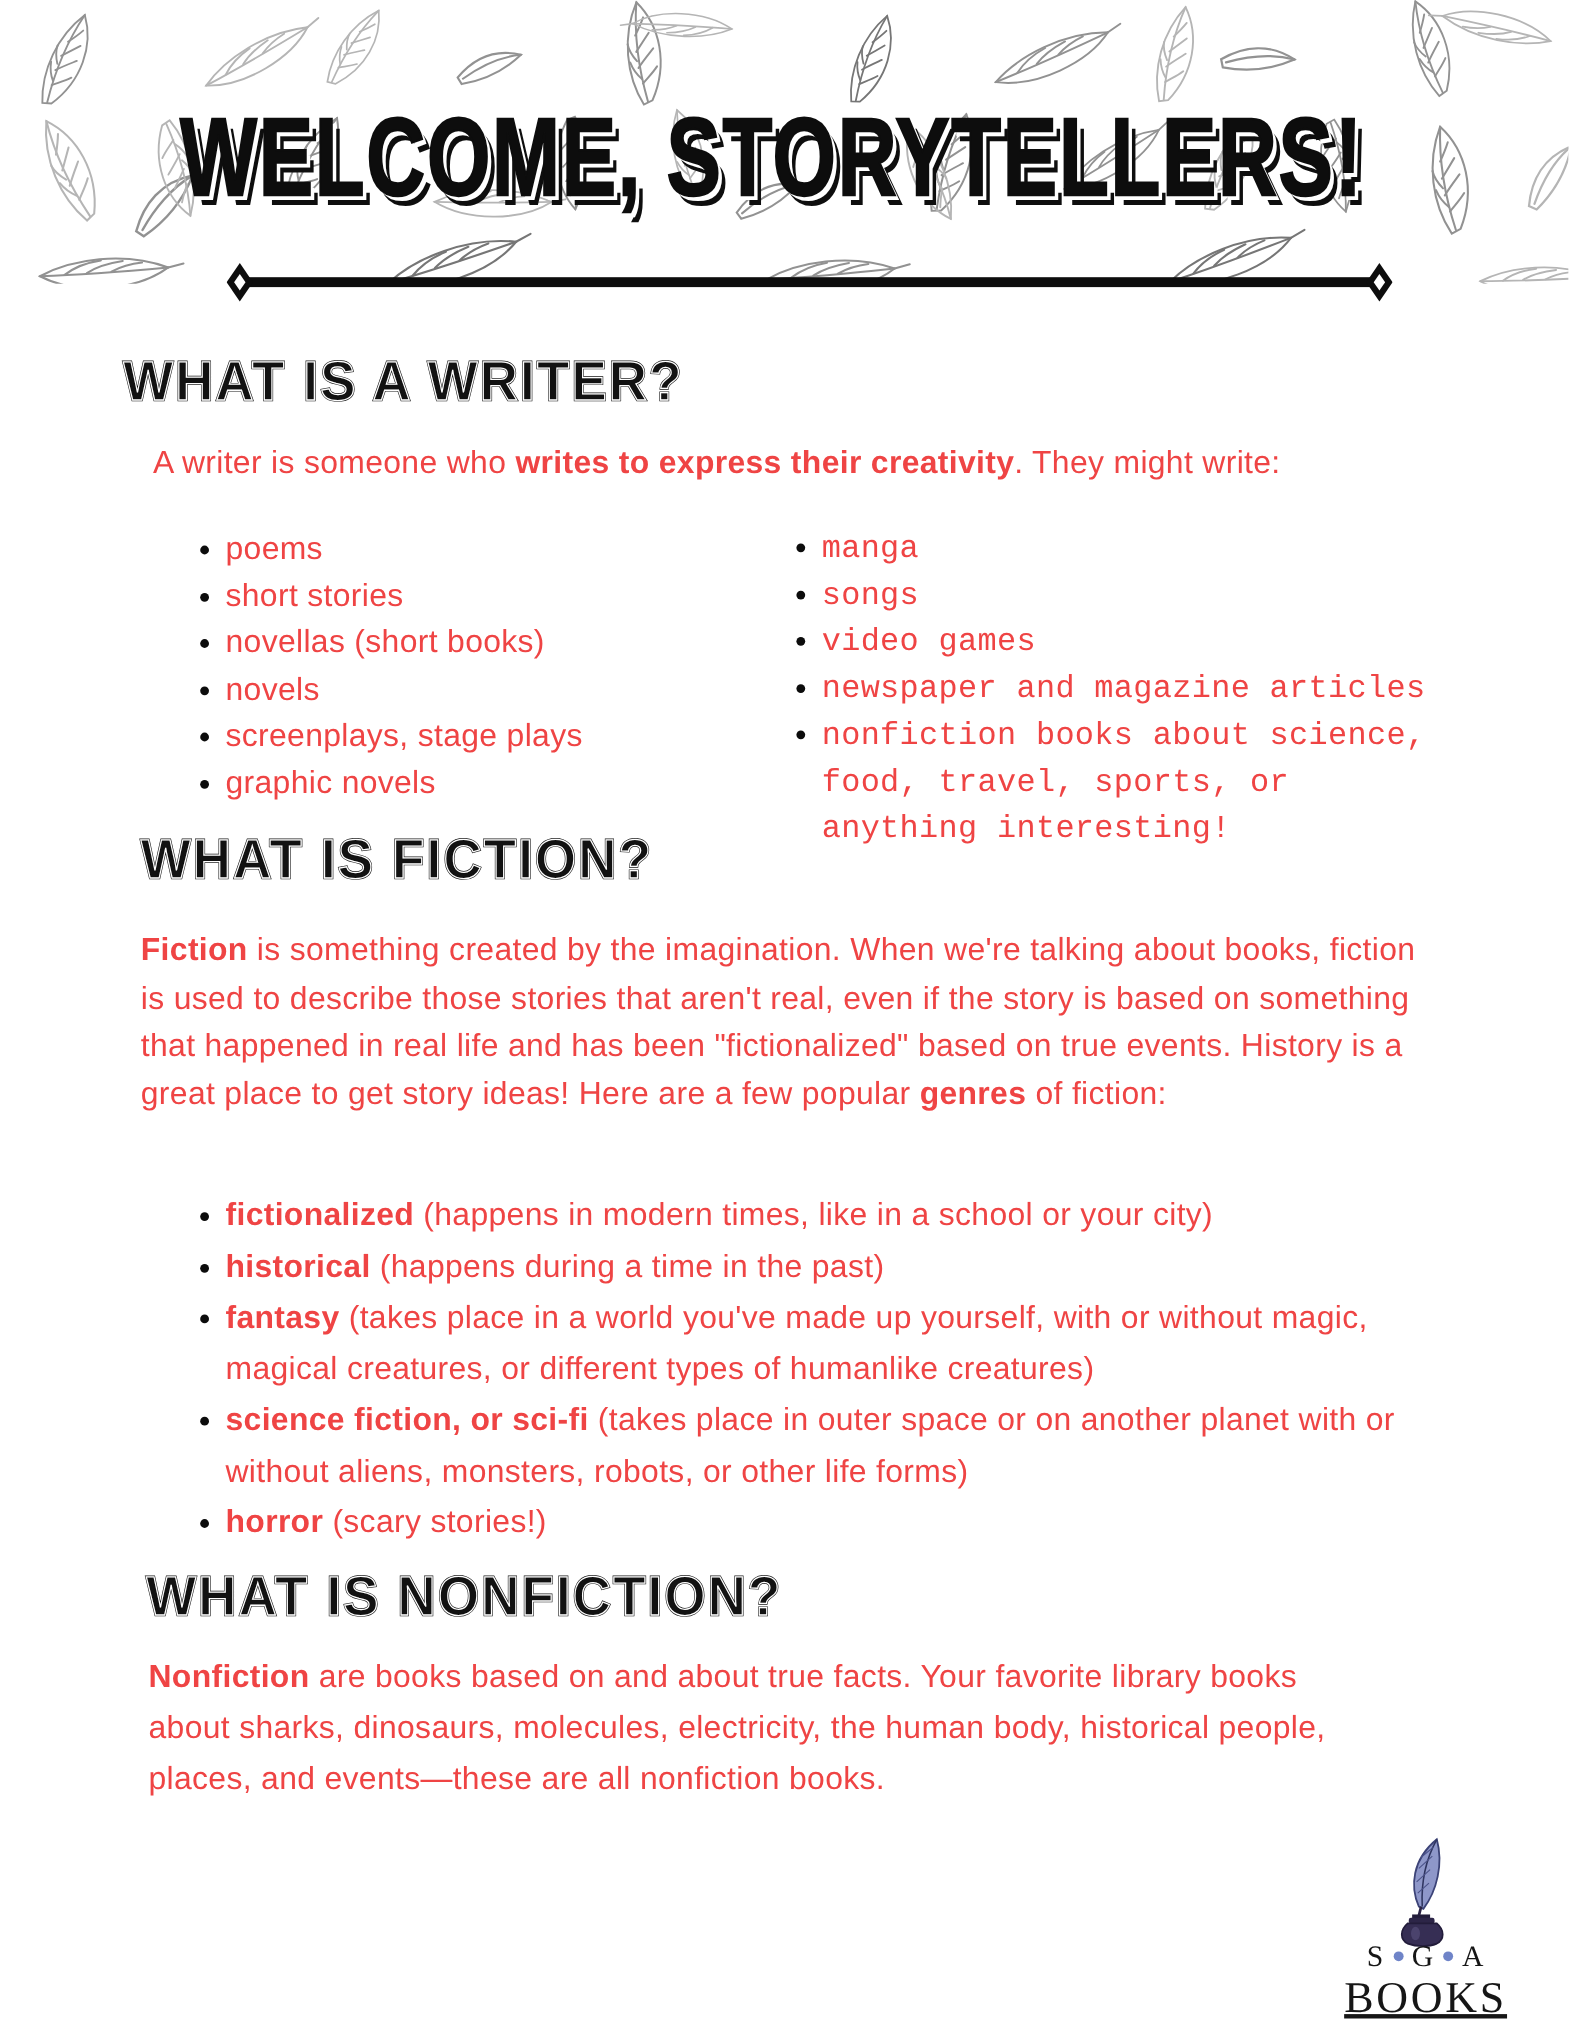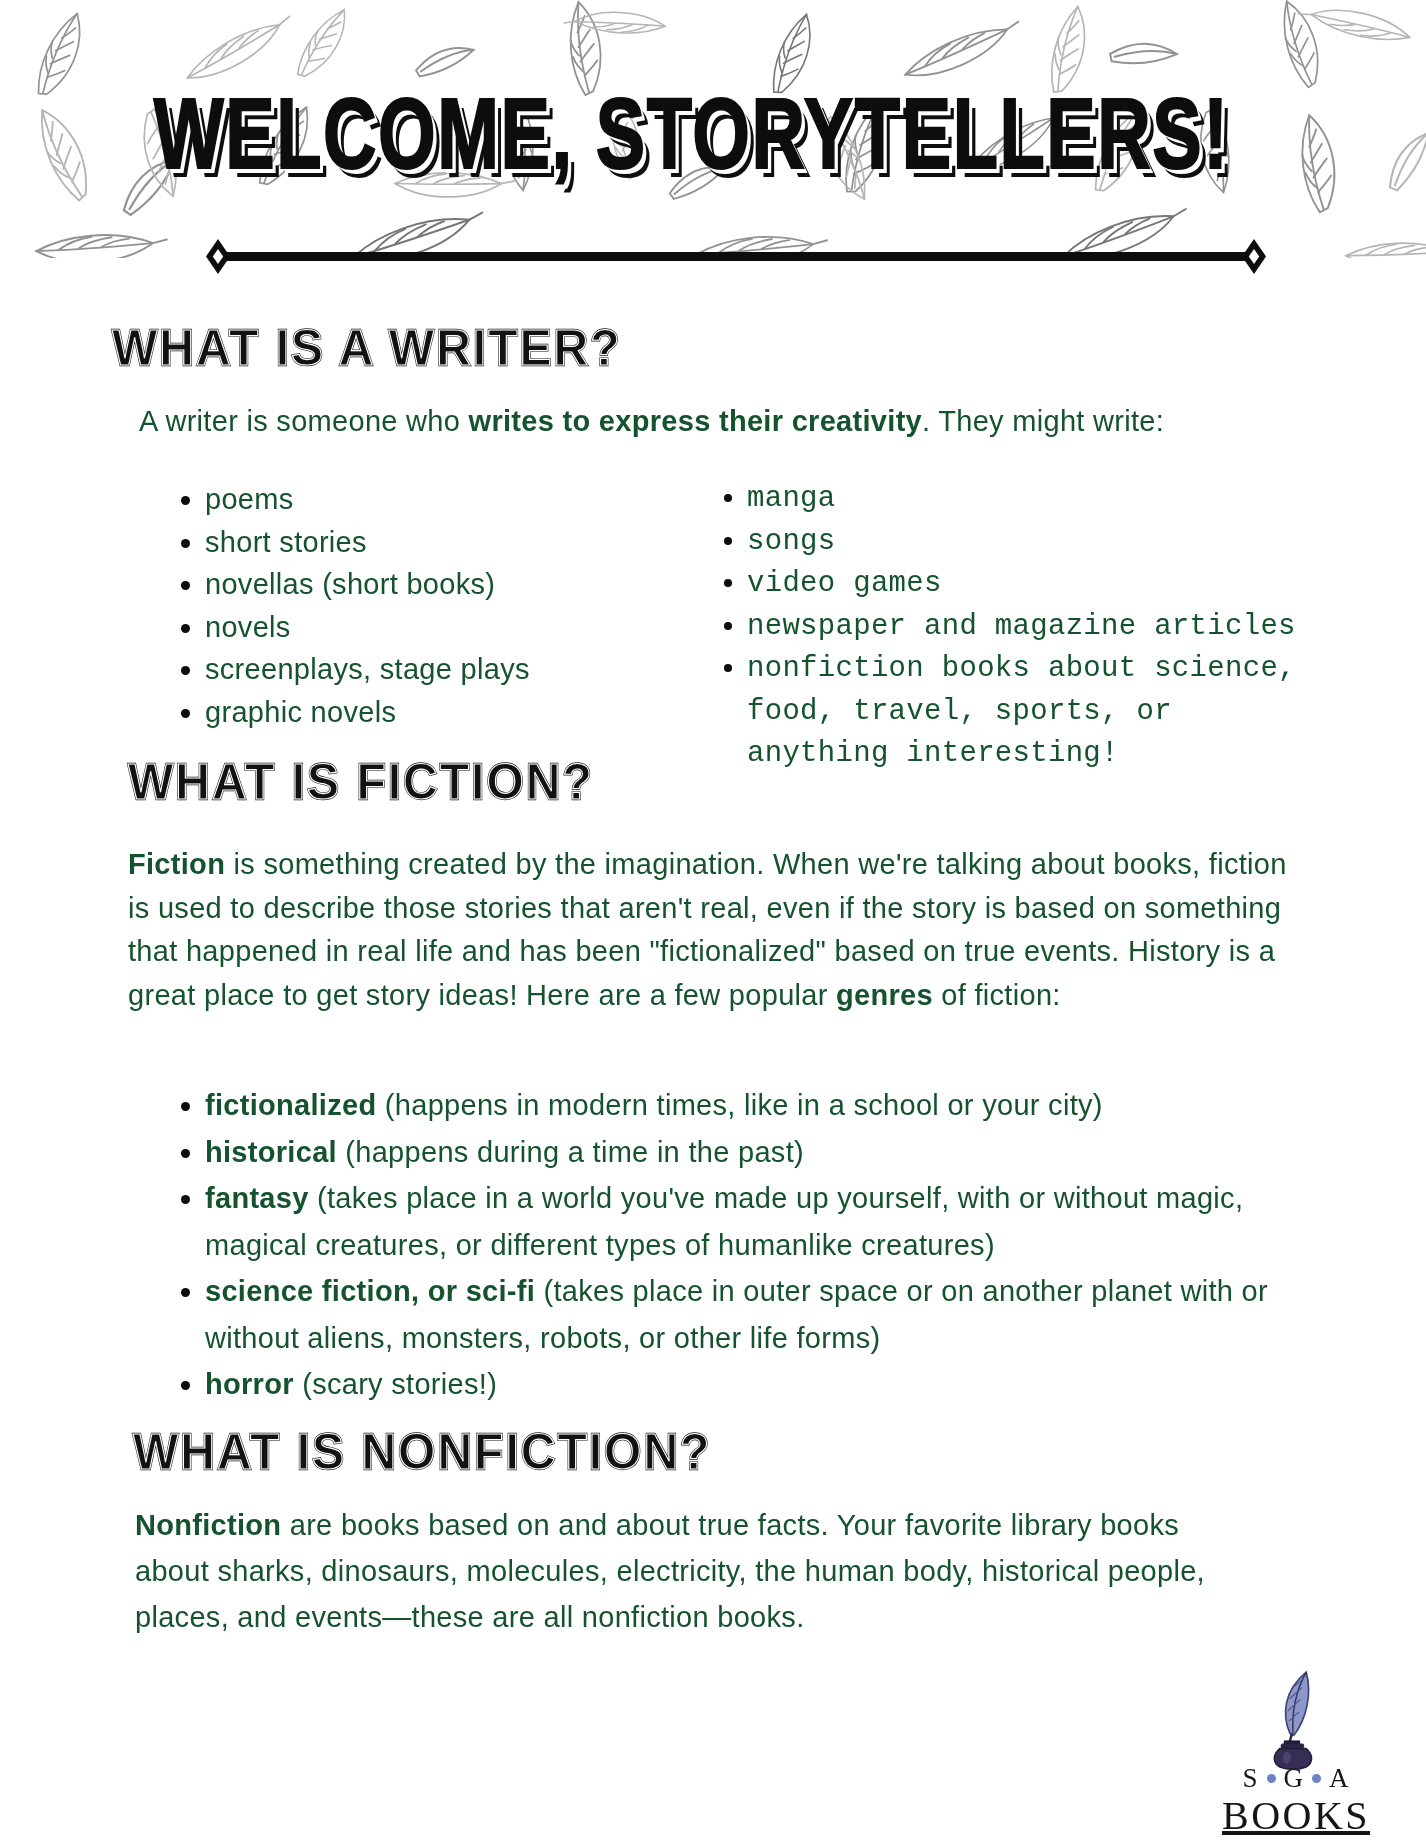--- a/index.html
+++ b/index.html
@@ -65,21 +65,21 @@
     position: absolute; left: 0; top: 0;
     color: transparent;
     -webkit-text-stroke: 1.1px #ffffff;
     pointer-events: none;
   }
   .head-writer     { top: 322px; left: 112px; }
   .head-fiction    { top: 756px; left: 128px; }
   .head-nonfiction { top: 1426px; left: 133px; text-align: right; }
 
   
-  .body-text { font-size: 29px; letter-spacing: 0.3px; color: #14532d; }
+  .body-text { font-size: 29px; letter-spacing: 0.3px; color: #ef4444; }
   .b { font-weight: bold; }
 
   .intro {
     position: absolute; top: 400px; left: 139px; width: 1160px;
     line-height: 42px;
   }
 
   .writer-lists {
     position: absolute; top: 478px; left: 163px;
     display: flex;
@@ -194,21 +194,21 @@
     <use href="#fe1" class="fl" transform="translate(190,190) rotate(160)"></use>
     <use href="#fe2" class="fd" transform="translate(350,230) rotate(-6) scale(1.15)"></use>
     <use href="#fe1" class="fm" transform="translate(540,188) rotate(172) scale(0.95)"></use>
     <use href="#fe2" class="fm" transform="translate(700,228) rotate(7) scale(1.1)"></use>
     <use href="#fe1" class="fl" transform="translate(880,190) rotate(150)"></use>
     <use href="#fe2" class="fd" transform="translate(1060,230) rotate(-8) scale(1.1)"></use>
     <use href="#fe1" class="fm" transform="translate(1240,188) rotate(165) scale(0.95)"></use>
     <use href="#fe2" class="fl" transform="translate(1350,232) rotate(10)"></use>
   </svg>
 
-  <h1 class="title" style="margin:2px; font-size:inherit;">
+  <h1 class="title" style="margin:12px; font-size:inherit;">
     <span class="title-text">WELCOME, STORYTELLERS!</span>
   </h1>
 
   <svg class="divider" width="1060" height="37" viewBox="0 0 1060 37" aria-hidden="true">
     <rect x="20" y="14" width="1020" height="9" fill="#0d0d0d"></rect>
     <path d="M12,1 L24,18.5 L12,36 L0,18.5 Z" fill="#0d0d0d"></path>
     <path d="M12,11 L17.2,18.5 L12,26 L6.8,18.5 Z" fill="#ffffff"></path>
     <path d="M1048,1 L1060,18.5 L1048,36 L1036,18.5 Z" fill="#0d0d0d"></path>
     <path d="M1048,11 L1053.2,18.5 L1048,26 L1042.8,18.5 Z" fill="#ffffff"></path>
   </svg>

